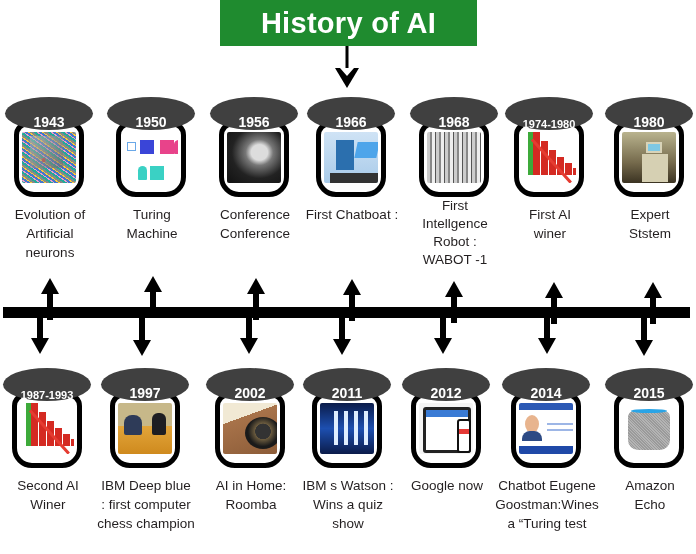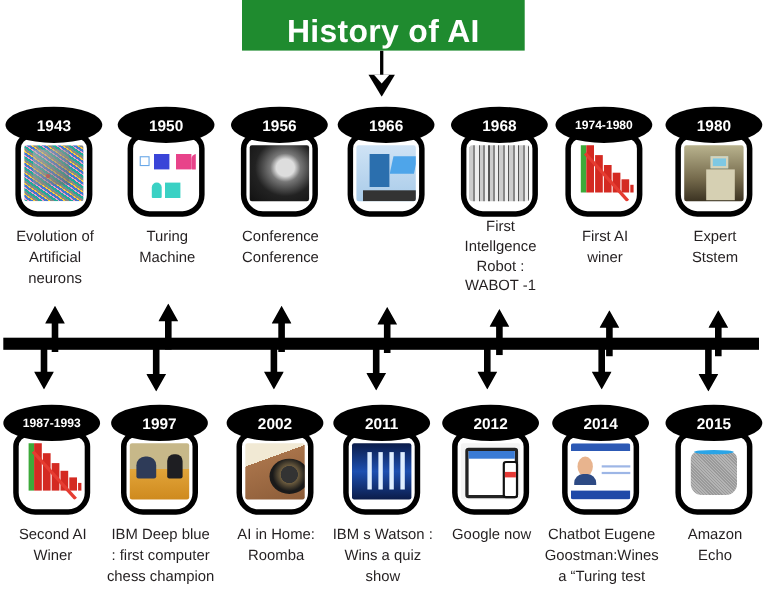--- a/index.html
+++ b/index.html
@@ -2,37 +2,37 @@
 <html><head>
 <meta charset="utf-8">
 <style>
   * { box-sizing: border-box; margin: 0; padding: 0; }
   html, body { width: 696px; height: 554px; background: #ffffff; overflow: hidden; }
   body { position: relative; font-family: "Liberation Sans", "DejaVu Sans", sans-serif; color: #231f20; }
 
   .title-banner {
     position: absolute; left: 220px; top: 0; width: 257px; height: 46px;
     background: #1f8b2f; color: #fff; font-weight: bold; font-size: 29px;
-    display: flex; align-items: flex-end; justify-content: center; letter-spacing: 0.3px;
+    display: flex; align-items: center; justify-content: center; letter-spacing: 0.3px;
   }
   .title-arrow { position: absolute; left: 334px; top: 46px; width: 26px; height: 42px; }
 
   .timeline-bar {
     position: absolute; left: 3px; top: 307px; width: 687px; height: 11px; background: #000;
   }
 
   .node { position: absolute; width: 96px; }
   .node .frame {
     position: absolute; left: 12px; top: 24px; width: 70px; height: 76px;
     border: 5px solid #000; border-radius: 14px 14px 20px 20px; background: #fff; overflow: hidden;
   }
   .node .frame .pic { position: absolute; left: 3px; top: 6px; right: 3px; bottom: 9px; border-radius: 2px; overflow: hidden; }
   .node .oval {
-    position: absolute; left: 3px; top: 0; width: 88px; height: 33px; background: #000000; color: #fff;
-    border-radius: 50%; display: flex; align-items: center; justify-content: center;
+    position: absolute; left: 3px; top: 0; width: 88px; height: 33px; background: #404040; color: #fff;
+    border-radius: 50%; display: flex; align-items: flex-end; justify-content: center;
     font-weight: bold; font-size: 14px; z-index: 2;
   }
   .node .oval.small { font-size: 11px; }
   .node .caption {
     position: absolute; left: -18px; width: 132px; top: 108px; text-align: center;
     font-size: 13.5px; line-height: 19px; color: #231f20;
   }
 
   .arrow-up, .arrow-down { position: absolute; width: 18px; height: 42px; }
 
@@ -147,20 +147,21 @@
       <span>1966</span>
     </div>
   <div class="frame">
     <div class="pic pic-eliza">
         <div class="r"></div>
         <div class="s"></div>
         <div class="base"></div>
       </div>
   </div>
   <div class="caption">
+    <div>First Chatboat :</div>
   </div>
 </div>
 
 <div class="node" style="left:407px; top:97px;">
   <div class="oval">
       <span>1968</span>
     </div>
   <div class="frame">
       <div class="pic pic-wabot"></div>
     </div>

